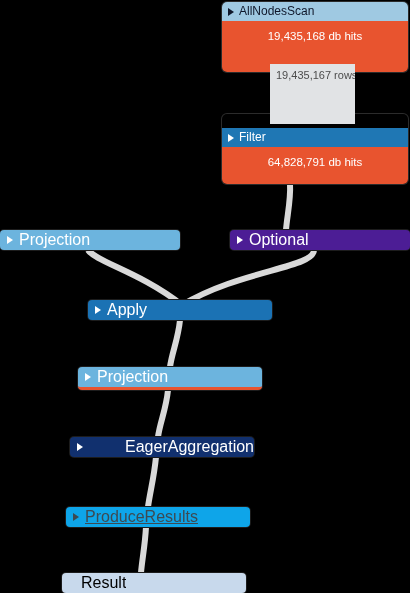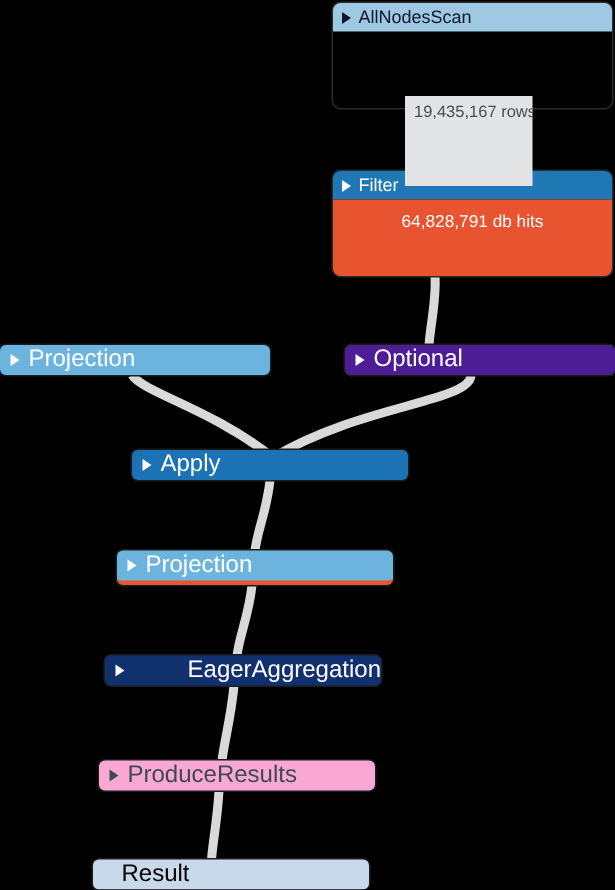--- a/index.html
+++ b/index.html
@@ -65,23 +65,24 @@
       <path d="M 168,390 C 166,410 160,422 158,437" fill="none" stroke="#d9d9d9" stroke-width="6" stroke-linecap="butt"></path>
       <path d="M 156,457 C 154,478 150,492 148,507" fill="none" stroke="#d9d9d9" stroke-width="6" stroke-linecap="butt"></path>
       <path d="M 146,527 C 145,546 142,560 141,573" fill="none" stroke="#d9d9d9" stroke-width="6" stroke-linecap="butt"></path>
     </svg>
   <div id="node-layer">
       <div class="node bigbox" style="left: 222px; top: 2px; width: 186px; height: 70px;">
         <div class="hdr" style="background: rgb(159, 201, 226); color: #0f172a;">
           <span class="tri"></span>
           <span class="lbl">AllNodesScan</span>
         </div>
+        <div class="body" style="height: 51px; background: rgb(232, 84, 47);">19,435,168 db hits</div>
       </div>
       <div class="node bigbox" style="left: 222px; top: 114px; width: 186px; height: 70px;">
-        <div class="hdr" style="background: rgb(31, 119, 180); color: rgb(255, 255, 255);">
+        <div class="hdr" style="background: rgb(31, 119, 180); color: rgb(255, 255, 255); margin-top: 14px;">
           <span class="tri"></span>
           <span class="lbl">Filter</span>
         </div>
         <div class="body" style="height: 51px; background: rgb(232, 84, 47);">64,828,791 db hits</div>
       </div>
       <div class="node bar" style="left: 0px; top: 230px; width: 180px; height: 20px; background: rgb(108, 180, 222); color: rgb(255, 255, 255);">
         <span class="tri"></span>
         <span class="lbl">Projection</span>
       </div>
       <div class="node bar" style="left: 230px; top: 230px; width: 180px; height: 20px; background: #4c1d95; color: rgb(255, 255, 255);">
@@ -93,21 +94,21 @@
         <span class="lbl">Apply</span>
       </div>
       <div class="node bar underline" style="left: 78px; top: 367px; width: 184px; height: 23px; background: rgb(108, 180, 222); color: rgb(255, 255, 255);">
         <span class="tri"></span>
         <span class="lbl">Projection</span>
       </div>
       <div class="node bar" style="left: 70px; top: 437px; width: 184px; height: 20px; background: rgb(17, 48, 110); color: rgb(255, 255, 255); justify-content: space-between;">
         <span class="tri"></span>
         <span class="lbl">EagerAggregation</span>
       </div>
-      <div class="node bar" style="left: 66px; top: 507px; width: 184px; height: 20px; background: #f9a8d4; color: rgb(61, 74, 82);">
+      <div class="node bar" style="left: 66px; top: 507px; width: 184px; height: 20px; background: #0ea5e9; color: rgb(61, 74, 82); text-decoration: underline;">
         <span class="tri"></span>
         <span class="lbl">ProduceResults</span>
       </div>
       <div class="node bar" style="left: 62px; top: 573px; width: 184px; height: 20px; background: rgb(200, 217, 236); color: #000000;">
         <span style="width: 6px; flex: 0 0 auto;"></span>
         <span class="lbl">Result</span>
       </div>
     </div>
   <div id="annotation-layer">
       <div class="rows" style="left: 270px; top: 64px; width: 85px; height: 60px; background: rgb(225, 227, 229);">19,435,167 rows</div>

